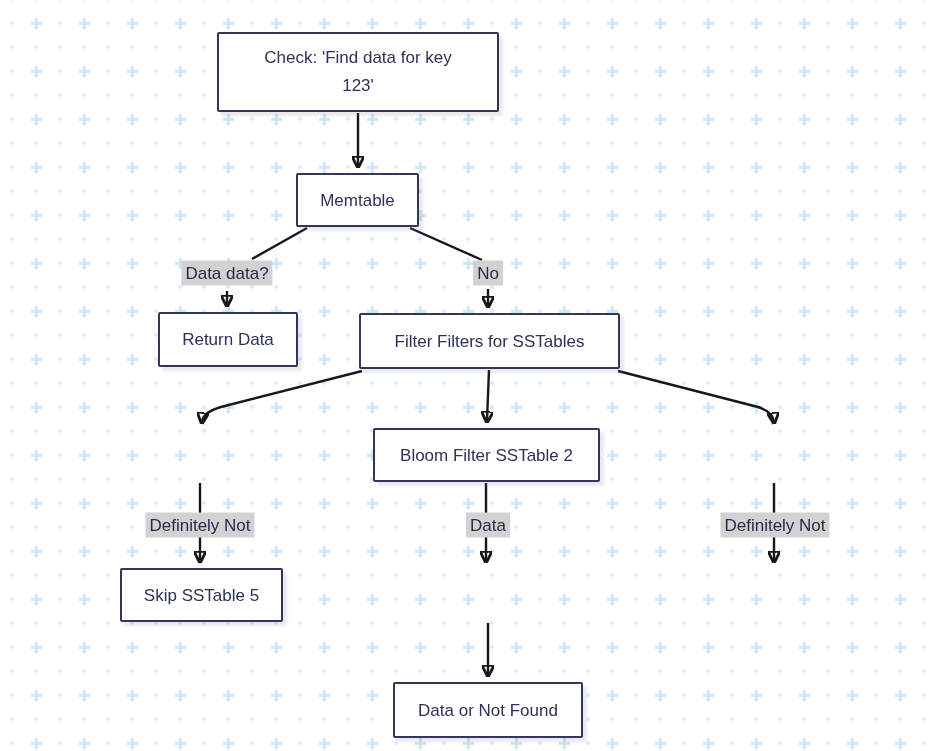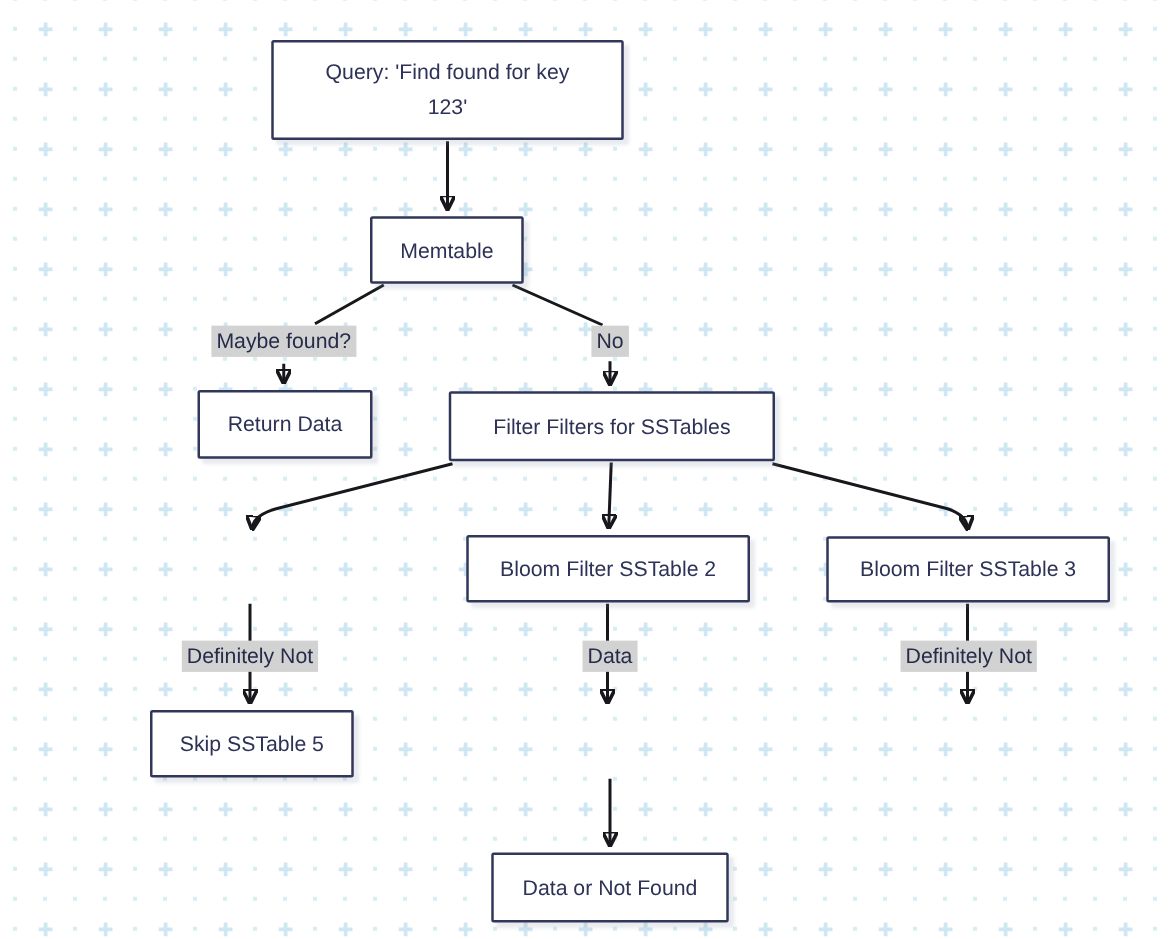--- a/index.html
+++ b/index.html
@@ -373,54 +373,51 @@
     <path d="M362 371 L221 407 Q203 412 202 422" marker-end="url(#arrow)"></path>
     <path d="M489 370 L487 421" marker-end="url(#arrow)"></path>
     <path d="M618 371 L758 407 Q773 412 774 422" marker-end="url(#arrow)"></path>
     <path d="M200 483 L200 561" marker-end="url(#arrow)"></path>
     <path d="M486 483 L486 561" marker-end="url(#arrow)"></path>
     <path d="M774 483 L774 561" marker-end="url(#arrow)"></path>
     <path d="M488 623 L488 675" marker-end="url(#arrow)"></path>
   </svg>
 
   <div class="node" style="left:217px;top:32px;width:282px;height:80px;line-height:28px;">
-    <div>Query: 'Find found for key</div>
+    <div>Check: 'Find data for key</div>
     <div>123'</div>
   </div>
 
   <div class="node" style="left:296px;top:173px;width:123px;height:54px;">
     <div>Memtable</div>
   </div>
 
   <div class="node" style="left:158px;top:312px;width:140px;height:55px;">
     <div>Return Data</div>
   </div>
 
   <div class="node" style="left:359px;top:313px;width:261px;height:56px;">
     <div>Filter Filters for SSTables</div>
   </div>
 
 
   <div class="node" style="left:373px;top:428px;width:227px;height:54px;">
     <div>Bloom Filter SSTable 2</div>
   </div>
 
-  <div class="node" style="left:661px;top:429px;width:227px;height:53px;">
-    <div>Bloom Filter SSTable 3</div>
-  </div>
 
   <div class="node" style="left:120px;top:568px;width:163px;height:54px;">
     <div>Skip SSTable 5</div>
   </div>
 
 
 
   <div class="node" style="left:393px;top:682px;width:190px;height:56px;">
     <div>Data or Not Found</div>
   </div>
 
-  <div class="edge-label" style="left:227px;top:273px;">Maybe found?</div>
+  <div class="edge-label" style="left:227px;top:273px;">Data data?</div>
   <div class="edge-label" style="left:488px;top:273px;">No</div>
   <div class="edge-label" style="left:200px;top:525px;">Definitely Not</div>
   <div class="edge-label" style="left:488px;top:525px;">Data</div>
   <div class="edge-label" style="left:775px;top:525px;">Definitely Not</div>
 
 </div>
 
 </body></html>

